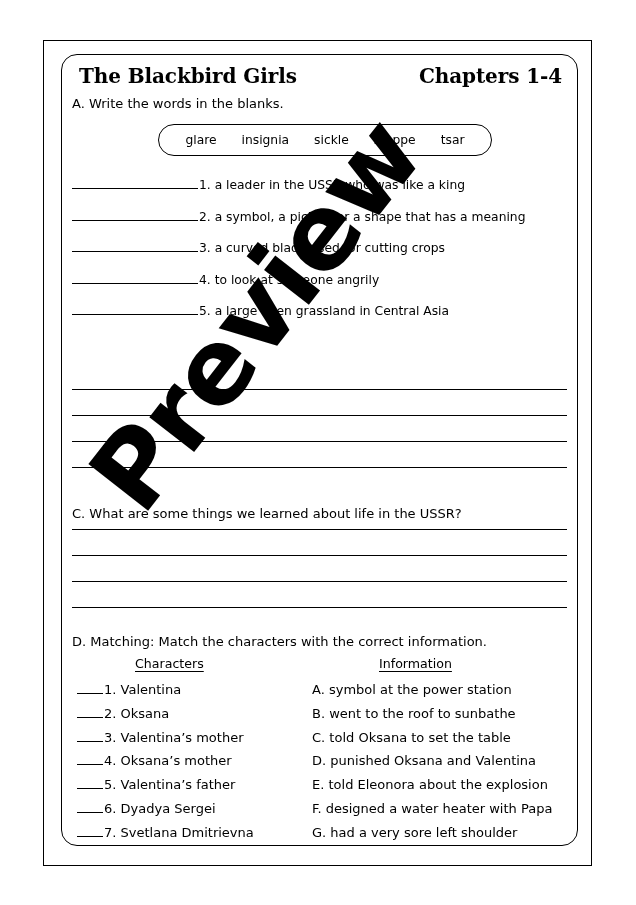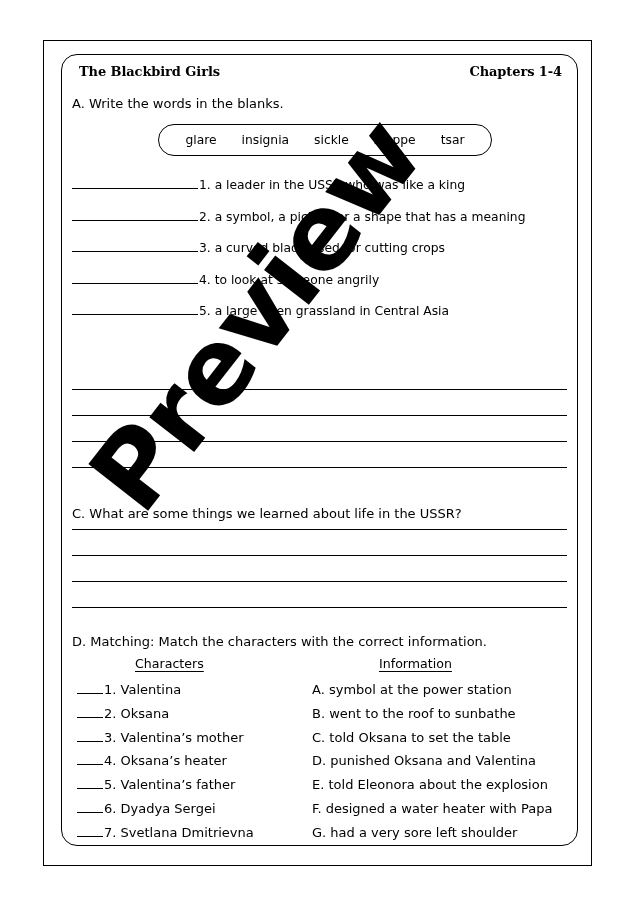--- a/index.html
+++ b/index.html
@@ -51,21 +51,21 @@
   #worksheet-header {
     position: absolute;
     left: 17px;
     top: 9px;
     width: 483px;
     display: flex;
     justify-content: space-between;
     align-items: baseline;
     font-family: "DejaVu Serif", serif;
     font-weight: bold;
-    font-size: 13px;
+    font-size: 20px;
     letter-spacing: -0.1px;
   }
 
   
   .prompt {
     position: absolute;
     font-size: 13px;
     line-height: 14px;
     white-space: nowrap;
   }
@@ -234,21 +234,21 @@
 
       <div class="prompt" style="left:10px; top:580px;">D. Matching: Match the characters with the correct information.</div>
 
       <div class="col-heading" id="heading-characters">Characters</div>
       <div class="col-heading" id="heading-information">Information</div>
 
       <div id="section-d-rows">
           <div class="match-row match-left" style="top: 627px;"><span class="match-blank"></span><span>1.</span><span>&nbsp;</span><span>Valentina</span></div>
           <div class="match-row match-left" style="top: 650.8px;"><span class="match-blank"></span><span>2.</span><span>&nbsp;</span><span>Oksana</span></div>
           <div class="match-row match-left" style="top: 674.6px;"><span class="match-blank"></span><span>3.</span><span>&nbsp;</span><span>Valentina’s mother</span></div>
-          <div class="match-row match-left" style="top: 698.4px;"><span class="match-blank"></span><span>4.</span><span>&nbsp;</span><span>Oksana’s heater</span></div>
+          <div class="match-row match-left" style="top: 698.4px;"><span class="match-blank"></span><span>4.</span><span>&nbsp;</span><span>Oksana’s mother</span></div>
           <div class="match-row match-left" style="top: 722.2px;"><span class="match-blank"></span><span>5.</span><span>&nbsp;</span><span>Valentina’s father</span></div>
           <div class="match-row match-left" style="top: 746px;"><span class="match-blank"></span><span>6.</span><span>&nbsp;</span><span>Dyadya Sergei</span></div>
           <div class="match-row match-left" style="top: 769.8px;"><span class="match-blank"></span><span>7.</span><span>&nbsp;</span><span>Svetlana Dmitrievna</span></div>
           <div class="match-row match-right" style="top: 627px;"><span>A.</span><span>&nbsp;</span><span>symbol at the power station</span></div>
           <div class="match-row match-right" style="top: 650.8px;"><span>B.</span><span>&nbsp;</span><span>went to the roof to sunbathe</span></div>
           <div class="match-row match-right" style="top: 674.6px;"><span>C.</span><span>&nbsp;</span><span>told Oksana to set the table</span></div>
           <div class="match-row match-right" style="top: 698.4px;"><span>D.</span><span>&nbsp;</span><span>punished Oksana and Valentina</span></div>
           <div class="match-row match-right" style="top: 722.2px;"><span>E.</span><span>&nbsp;</span><span>told Eleonora about the explosion</span></div>
           <div class="match-row match-right" style="top: 746px;"><span>F.</span><span>&nbsp;</span><span>designed a water heater with Papa</span></div>
           <div class="match-row match-right" style="top: 769.8px;"><span>G.</span><span>&nbsp;</span><span>had a very sore left shoulder</span></div>

